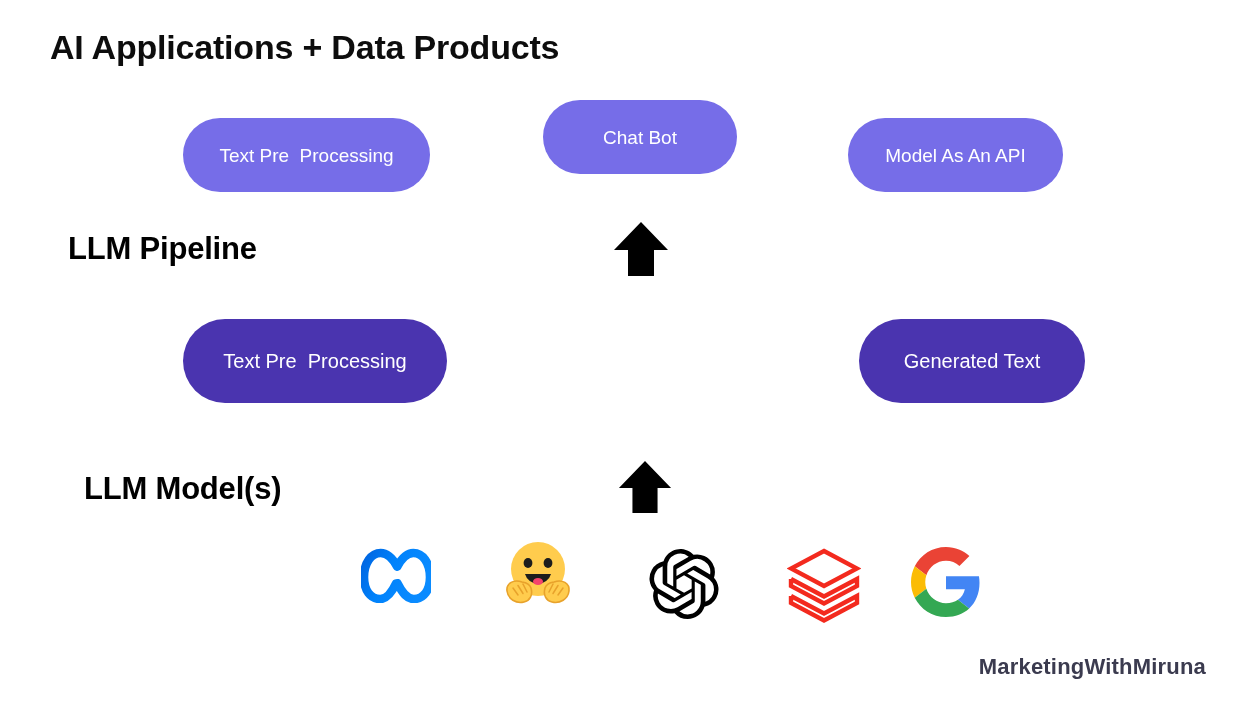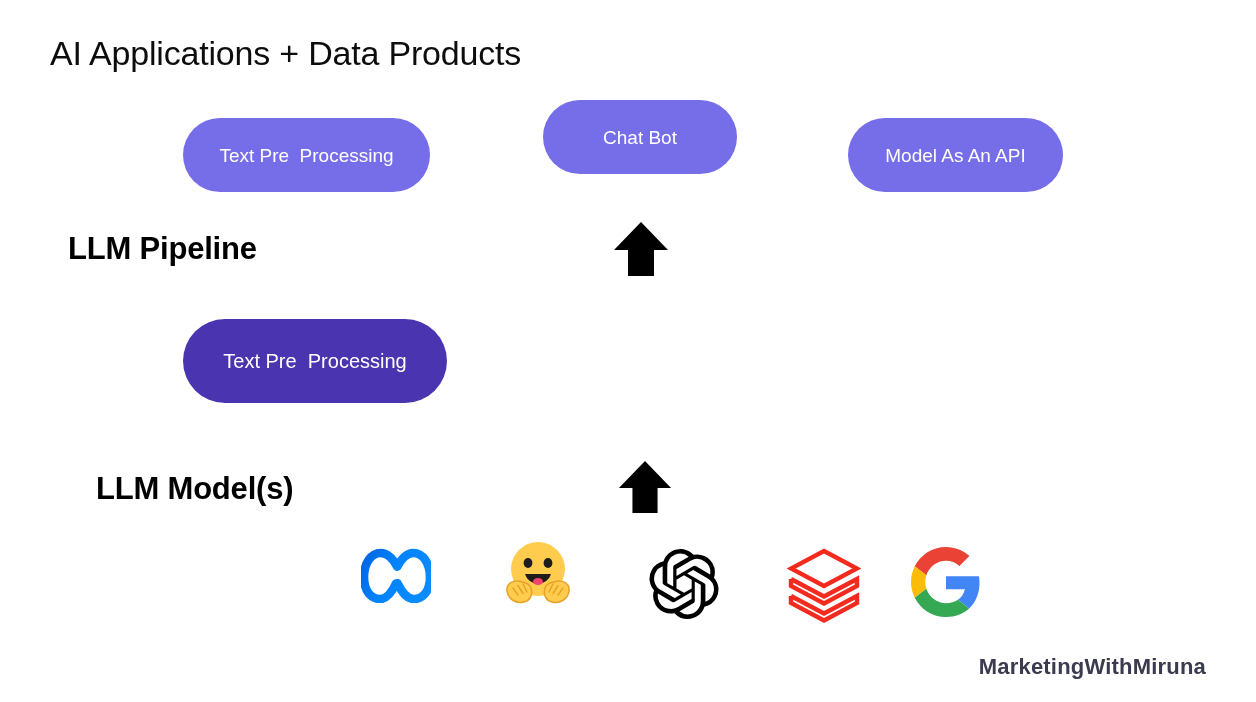--- a/index.html
+++ b/index.html
@@ -16,37 +16,37 @@
     width: 1256px;
     height: 702px;
     background: #ffffff;
     overflow: hidden;
   }
 
   
   .slide-title {
     position: absolute;
     left: 50px;
-    top: 34px;
+    top: 28px;
     font-size: 34px;
-    font-weight: normal;
+    font-weight: bold;
     letter-spacing: -0.2px;
     color: #0d0d0d;
     white-space: nowrap;
   }
   .section-label {
     position: absolute;
     font-size: 31px;
     font-weight: bold;
     color: #000000;
     white-space: nowrap;
     letter-spacing: -0.2px;
   }
   #label-pipeline { left: 68px; top: 231px; }
-  #label-models   { left: 96px; top: 471px; }
+  #label-models   { left: 84px; top: 471px; }
 
   
   .pill {
     position: absolute;
     display: flex;
     align-items: center;
     justify-content: center;
     border-radius: 999px;
     color: #ffffff;
     font-weight: normal;
@@ -123,20 +123,21 @@
 
   <span class="arrow-up" id="arrow-apps">
     <svg width="58" height="58" viewBox="0 0 58 58" aria-hidden="true">
       <polygon points="29,2 56,30 42,30 42,56 16,56 16,30 2,30" fill="#000000"></polygon>
     </svg>
   </span>
 
   <div class="pill row-pipeline" id="pill-text-preprocessing-pipe">Text Pre  Processing</div>
 
 
+  <div class="pill row-pipeline" id="pill-generated-text">Generated Text</div>
 
   <div class="section-label" id="label-models">LLM Model(s)</div>
 
   <span class="arrow-up" id="arrow-models">
     <svg width="56" height="58" viewBox="0 0 58 58" aria-hidden="true">
       <polygon points="29,2 56,30 42,30 42,56 16,56 16,30 2,30" fill="#000000"></polygon>
     </svg>
   </span>
 
   <span class="logo" id="logo-meta">

